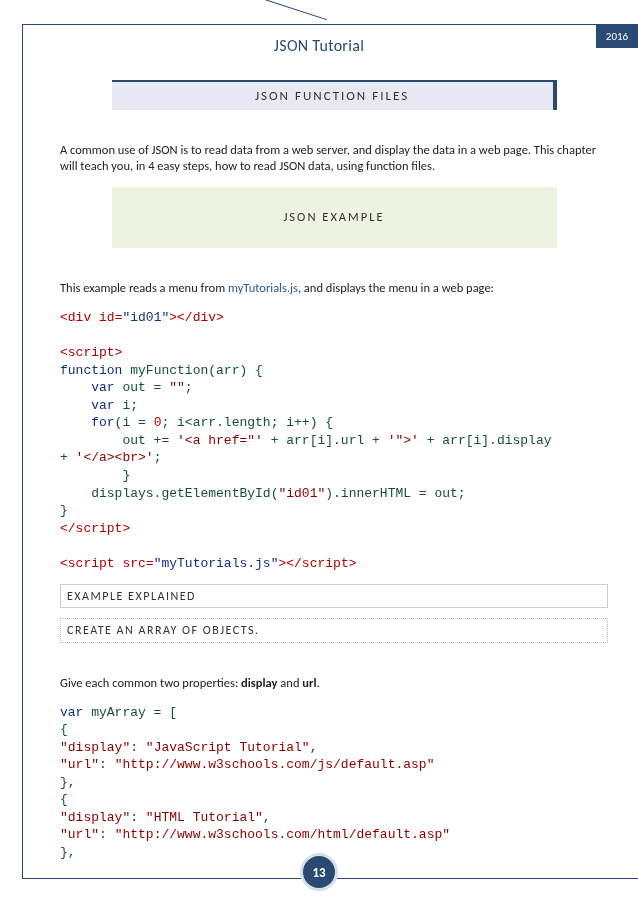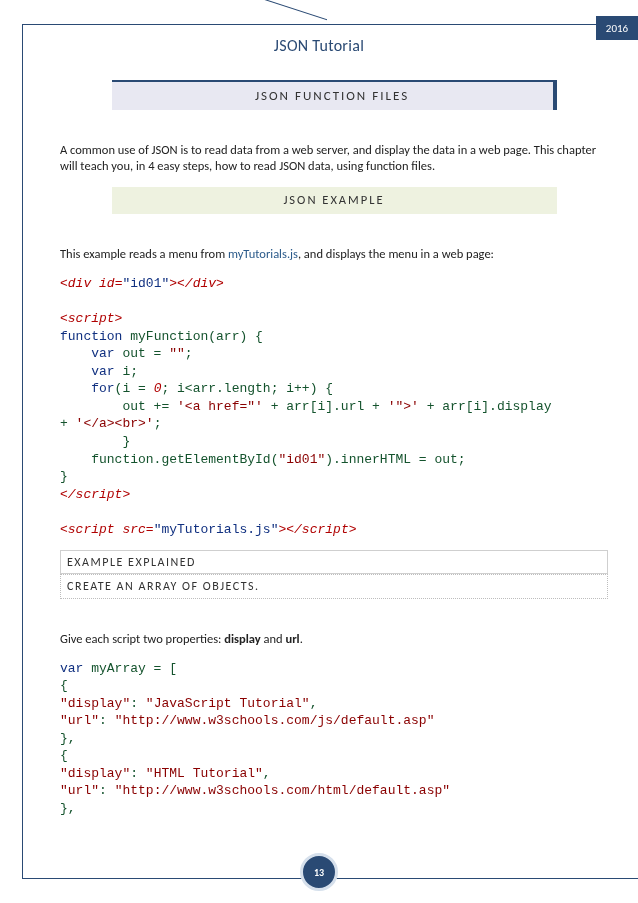--- a/index.html
+++ b/index.html
@@ -1,36 +1,36 @@
 <!DOCTYPE html>
 <html><head>
 <meta charset="utf-8">
 <style>
   * { box-sizing: border-box; margin: 0; padding: 0; }
   html, body { width: 638px; height: 903px; font-family: Calibri, 'Segoe UI', Arial, sans-serif; background: #fff; }
   .page { position: relative; width: 638px; height: 903px; background: #fff; }
   .border-frame { position: absolute; top: 24px; left: 22px; right: 0; bottom: 24px; border-top: 1.5px solid #2a4a74; border-left: 1.5px solid #2a4a74; border-bottom: 1.5px solid #2a4a74; }
-  .year-badge { position: absolute; top: 16px; right: 0; width: 42px; height: 24px; background: #2a4a74; color: #fff; font-size: 11px; display: flex; align-items: center; justify-content: center; }
+  .year-badge { position: absolute; top: 24px; right: 0; width: 42px; height: 24px; background: #2a4a74; color: #fff; font-size: 11px; display: flex; align-items: center; justify-content: center; }
   .diag-line { position: absolute; top: 0; left: 247px; width: 80px; height: 30px; overflow: hidden; }
   .diag-line::before { content: ''; position: absolute; top: -10px; left: -10px; width: 100px; border-top: 1.5px solid #2a4a74; transform: rotate(18deg); transform-origin: left top; }
   .doc-title { position: absolute; top: 36px; left: 0; right: 0; text-align: center; font-size: 16px; color: #2a4a74; letter-spacing: 0.3px; }
   .content { position: absolute; top: 80px; left: 60px; right: 30px; font-size: 12.5px; color: #222; line-height: 1.35; }
   .section-banner { text-align: center; background: #e8e8f2; border-top: 2.5px solid #2a4a74; border-right: 4px solid #2a4a74; color: #333; font-size: 13px; letter-spacing: 2px; padding: 5px 0; margin-bottom: 24px; width: 445px; margin-left: auto; margin-right: auto; }
   .para { margin-bottom: 12px; margin-top: 32px; }
-  .sub-banner { text-align: center; background: #eef2e0; color: #333; font-size: 12.5px; letter-spacing: 2px; padding: 5px 0; margin-bottom: 10px; width: 445px; margin-left: auto; margin-right: auto; }
+  .sub-banner { text-align: center; background: #eef2e0; color: #333; font-size: 12.5px; letter-spacing: 2px; padding: 22px 0; margin-bottom: 10px; width: 445px; margin-left: auto; margin-right: auto; }
   .link-text { color: #2a5a8a; }
   .code { font-family: Consolas, 'Courier New', monospace; font-size: 13px; line-height: 1.35; margin-bottom: 12px; white-space: pre; }
-  .red { color: #b00000; font-style: italic; }
+  .red { color: #b00000; }
   .dkred { color: #8a0000; }
   .blue { color: #103080; }
   .black { color: #14532d; }
-  .sub-section { border: 1px dotted #bdbdbd; padding: 3px 6px; font-size: 12px; letter-spacing: 1.5px; color: #333; }
+  .sub-section { border: 1px dotted #bdbdbd; padding: 3px 6px; font-size: 12px; letter-spacing: 1.5px; color: #333; margin-bottom: 10px; }
   .sub-section.solid { border: 1px solid #cfcfcf; border-bottom: 1px solid #cfcfcf; }
   .strong { font-weight: bold; }
-  .page-num { position: absolute; bottom: 12px; left: 50%; transform: translateX(-50%); width: 38px; height: 38px; border-radius: 50%; background: #2a4a74; border: 3px solid #d6e0ec; color: #fff; display: flex; align-items: center; justify-content: center; font-size: 10px; font-weight: bold; }
+  .page-num { position: absolute; bottom: 12px; left: 50%; transform: translateX(-50%); width: 38px; height: 38px; border-radius: 50%; background: #2a4a74; border: 3px solid #d6e0ec; color: #fff; display: flex; align-items: center; justify-content: center; font-size: 13px; font-weight: bold; }
 </style>
 </head>
 <body>
 
 <div class="page">
   <div class="diag-line"></div>
   <div class="border-frame"></div>
   <div class="year-badge">2016</div>
   <div class="doc-title">JSON Tutorial</div>
 
@@ -49,32 +49,32 @@
     <div class="code"><span class="red">&lt;div </span><span class="red">id</span><span class="red">=</span><span class="blue">"id01"</span><span class="red">&gt;&lt;/div&gt;</span>
 
 <span class="red">&lt;script&gt;</span>
 <span class="blue">function</span><span class="black"> myFunction(arr) {</span>
 <span class="blue">    var</span><span class="black"> out = </span><span class="dkred">""</span><span class="black">;</span>
 <span class="blue">    var</span><span class="black"> i;</span>
 <span class="blue">    for</span><span class="black">(i = </span><span class="red">0</span><span class="black">; i&lt;arr.length; i++) {</span>
 <span class="black">        out += </span><span class="dkred">'&lt;a href="'</span><span class="black"> + arr[i].url + </span><span class="dkred">'"&gt;'</span><span class="black"> + arr[i].display</span>
 <span class="black">+ </span><span class="dkred">'&lt;/a&gt;&lt;br&gt;'</span><span class="black">;</span>
 <span class="black">        }</span>
-<span class="black">    function.getElementById(</span><span class="dkred">"id01"</span><span class="black">).innerHTML = out;</span>
+<span class="black">    displays.getElementById(</span><span class="dkred">"id01"</span><span class="black">).innerHTML = out;</span>
 <span class="black">}</span>
 <span class="red">&lt;/script&gt;</span>
 
 <span class="red">&lt;script </span><span class="red">src</span><span class="red">=</span><span class="blue">"myTutorials.js"</span><span class="red">&gt;&lt;/script&gt;</span></div>
 
     <div class="sub-section solid">EXAMPLE EXPLAINED</div>
 
     <div class="sub-section">CREATE AN ARRAY OF OBJECTS.</div>
 
     <p class="para">
-      <span>Give each script two properties: </span><span class="strong">display</span><span> and </span><span class="strong">url</span><span>.</span>
+      <span>Give each common two properties: </span><span class="strong">display</span><span> and </span><span class="strong">url</span><span>.</span>
     </p>
 
     <div class="code"><span class="blue">var</span><span class="black"> myArray = [</span>
 <span class="black">{</span>
 <span class="dkred">"display"</span><span class="black">: </span><span class="dkred">"JavaScript Tutorial"</span><span class="black">,</span>
 <span class="dkred">"url"</span><span class="black">: </span><span class="dkred">"http://www.w3schools.com/js/default.asp"</span>
 <span class="black">},</span>
 <span class="black">{</span>
 <span class="dkred">"display"</span><span class="black">: </span><span class="dkred">"HTML Tutorial"</span><span class="black">,</span>
 <span class="dkred">"url"</span><span class="black">: </span><span class="dkred">"http://www.w3schools.com/html/default.asp"</span>

